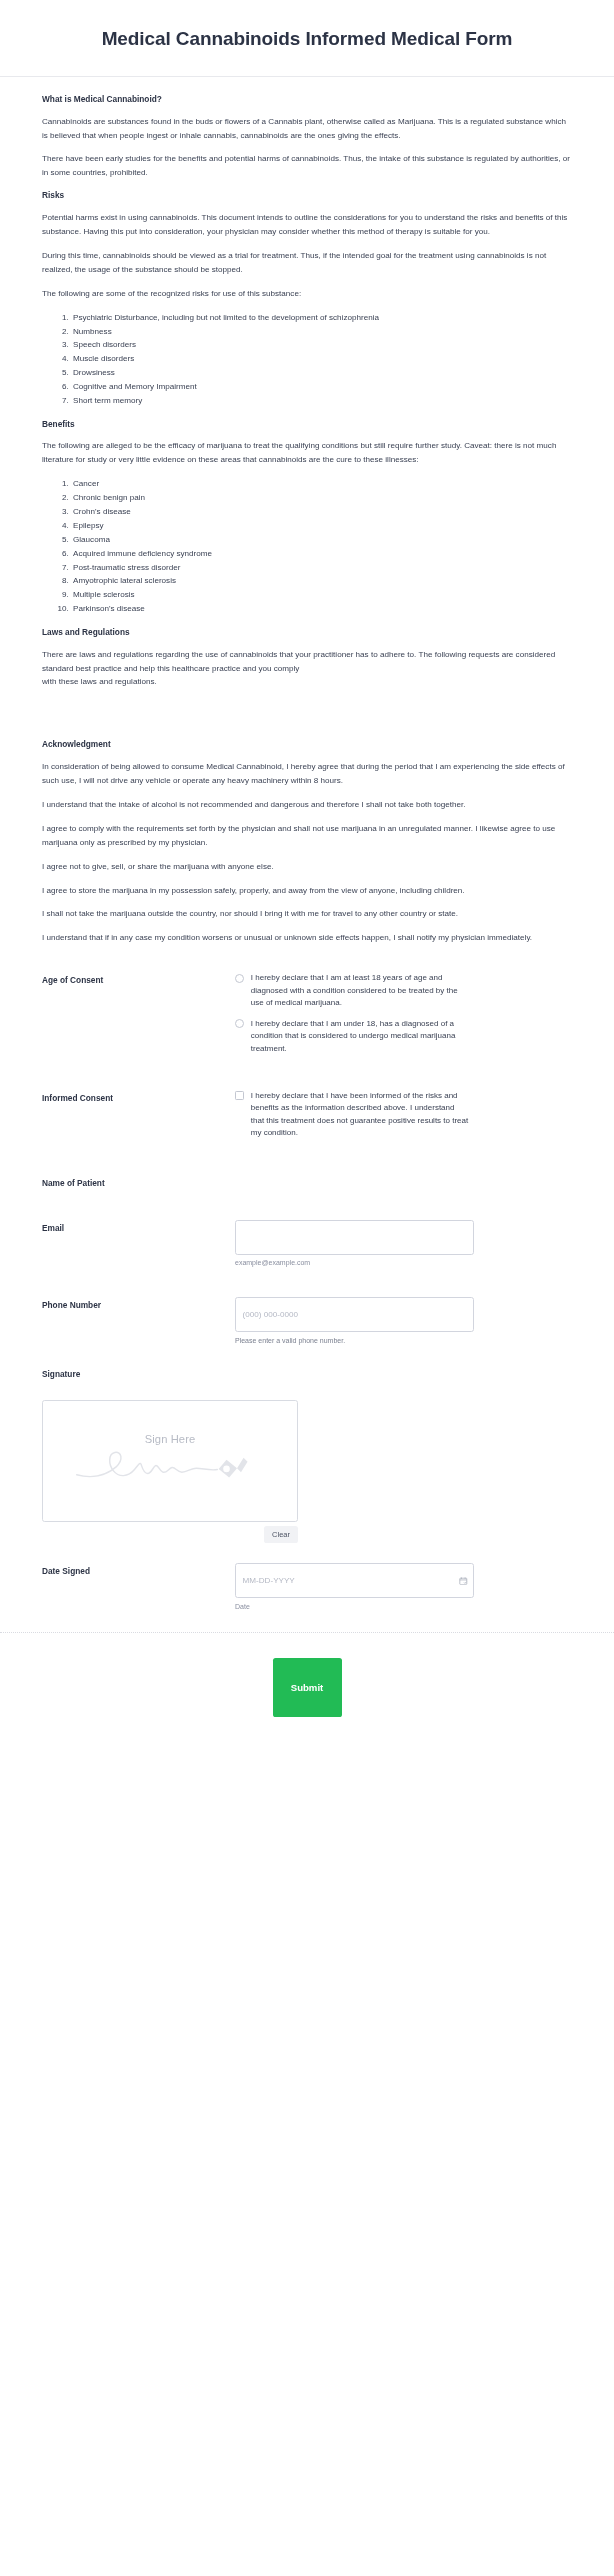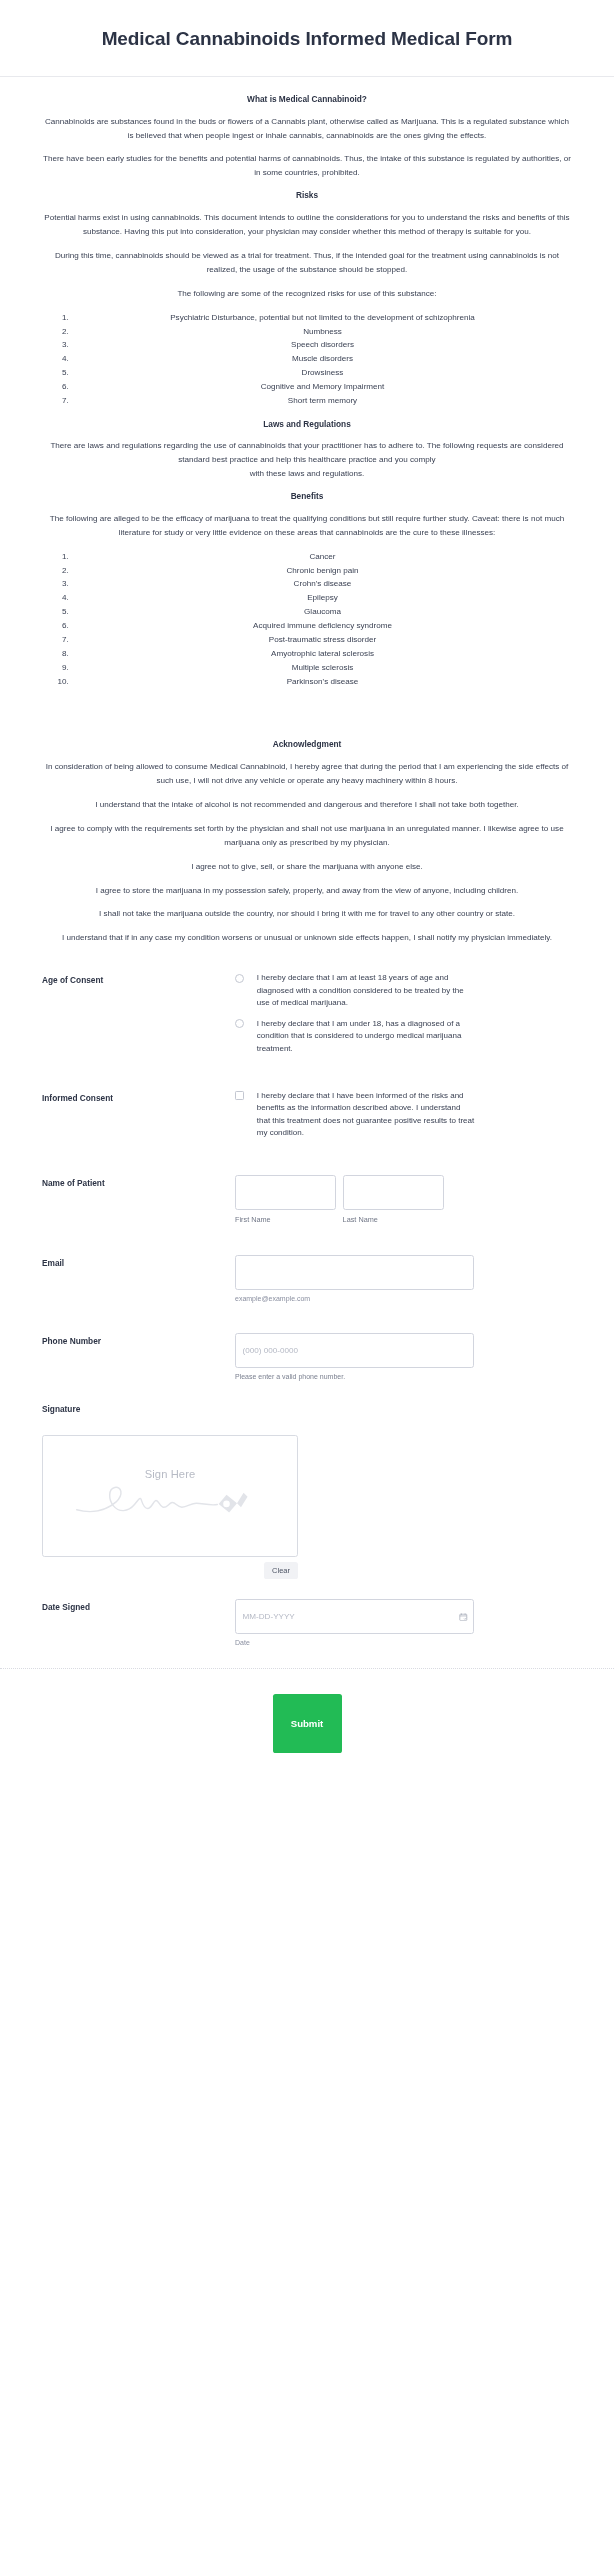--- a/index.html
+++ b/index.html
@@ -32,21 +32,20 @@
     font-weight: bold;
     line-height: 1.34;
     color: #2c3345;
     letter-spacing: -0.1px;
     margin: 0;
   }
 
   
   .content {
     padding: 17px 42px 0 42px;
-    text-align: center;
   }
   .section-heading {
     font-size: 8.3px;
     font-weight: bold;
     color: #2c3345;
     margin: 0 0 9.2px 0;
     line-height: 1.4;
   }
   .para {
     font-size: 8.1px;
@@ -90,21 +89,20 @@
   .field-control {
     flex: 1 1 auto;
     min-width: 0;
   }
 
   
   .option {
     display: flex;
     align-items: flex-start;
     margin-bottom: 8px;
-    gap: 6px;
   }
   .option:last-child { margin-bottom: 0; }
   .radio-mark {
     width: 9.2px;
     height: 9.2px;
     flex: 0 0 9.2px;
     border: 0.7px solid #c3c7d1;
     border-radius: 50%;
     background: #fff;
     margin-right: 6.6px;
@@ -276,53 +274,53 @@
       <p class="para">Cannabinoids are substances found in the buds or flowers of a Cannabis plant, otherwise called as Marijuana. This is a regulated substance which is believed that when people ingest or inhale cannabis, cannabinoids are the ones giving the effects.</p>
       <p class="para">There have been early studies for the benefits and potential harms of cannabinoids. Thus, the intake of this substance is regulated by authorities, or in some countries, prohibited.</p>
     </div>
 
     <div>
       <div class="section-heading">Risks</div>
       <p class="para">Potential harms exist in using cannabinoids. This document intends to outline the considerations for you to understand the risks and benefits of this substance. Having this put into consideration, your physician may consider whether this method of therapy is suitable for you.</p>
       <p class="para">During this time, cannabinoids should be viewed as a trial for treatment. Thus, if the intended goal for the treatment using cannabinoids is not realized, the usage of the substance should be stopped.</p>
       <p class="para">The following are some of the recognized risks for use of this substance:</p>
       <ol class="numlist">
-        <li>Psychiatric Disturbance, potential but not limited to the development of schizophrenia</li>
+        <li>Psychiatric Disturbance, including but not limited to the development of schizophrenia</li>
         <li>Numbness</li>
         <li>Speech disorders</li>
         <li>Muscle disorders</li>
         <li>Drowsiness</li>
         <li>Cognitive and Memory Impairment</li>
         <li>Short term memory</li>
       </ol>
-    </div>
-
-    <div>
-      <div class="section-heading">Laws and Regulations</div>
-      <p class="para" style="margin-bottom:0">There are laws and regulations regarding the use of cannabinoids that your practitioner has to adhere to. The following requests are considered standard best practice and help this healthcare practice and you comply</p>
-      <p class="para">with these laws and regulations.</p>
     </div>
 
     <div>
       <div class="section-heading">Benefits</div>
       <p class="para">The following are alleged to be the efficacy of marijuana to treat the qualifying conditions but still require further study. Caveat: there is not much literature for study or very little evidence on these areas that cannabinoids are the cure to these illnesses:</p>
       <ol class="numlist">
         <li>Cancer</li>
         <li>Chronic benign pain</li>
         <li>Crohn's disease</li>
         <li>Epilepsy</li>
         <li>Glaucoma</li>
         <li>Acquired immune deficiency syndrome</li>
         <li>Post-traumatic stress disorder</li>
         <li>Amyotrophic lateral sclerosis</li>
         <li>Multiple sclerosis</li>
         <li>Parkinson's disease</li>
       </ol>
     </div>
 
+    <div>
+      <div class="section-heading">Laws and Regulations</div>
+      <p class="para" style="margin-bottom:0">There are laws and regulations regarding the use of cannabinoids that your practitioner has to adhere to. The following requests are considered standard best practice and help this healthcare practice and you comply</p>
+      <p class="para">with these laws and regulations.</p>
+    </div>
+
     <div class="spacer-lg"></div>
 
     <div>
       <div class="section-heading">Acknowledgment</div>
       <p class="para">In consideration of being allowed to consume Medical Cannabinoid, I hereby agree that during the period that I am experiencing the side effects of such use, I will not drive any vehicle or operate any heavy machinery within 8 hours.</p>
       <p class="para">I understand that the intake of alcohol is not recommended and dangerous and therefore I shall not take both together.</p>
       <p class="para">I agree to comply with the requirements set forth by the physician and shall not use marijuana in an unregulated manner. I likewise agree to use marijuana only as prescribed by my physician.</p>
       <p class="para">I agree not to give, sell, or share the marijuana with anyone else.</p>
       <p class="para">I agree to store the marijuana in my possession safely, properly, and away from the view of anyone, including children.</p>
       <p class="para">I shall not take the marijuana outside the country, nor should I bring it with me for travel to any other country or state.</p>
@@ -357,32 +355,20 @@
           <span class="check-mark"></span>
           <span class="option-text">I hereby declare that I have been informed of the risks and benefits as the information described above. I understand that this treatment does not guarantee positive results to treat my condition.</span>
         </label>
       </div>
     </div>
 
     <div style="height:13.2px"></div>
 
     <div class="form-row">
       <div class="field-label">Name of Patient</div>
-      <div class="field-control">
-        <div class="name-grid">
-          <div class="name-col">
-            <div class="input-box"></div>
-            <div class="sub-label">First Name</div>
-          </div>
-          <div class="name-col">
-            <div class="input-box"></div>
-            <div class="sub-label">Last Name</div>
-          </div>
-        </div>
-      </div>
     </div>
 
     <div style="height:8px"></div>
 
     <div class="form-row">
       <div class="field-label">Email</div>
       <div class="field-control">
         <div class="input-box w-full"></div>
         <div class="helper-muted">example@example.com</div>
       </div>

